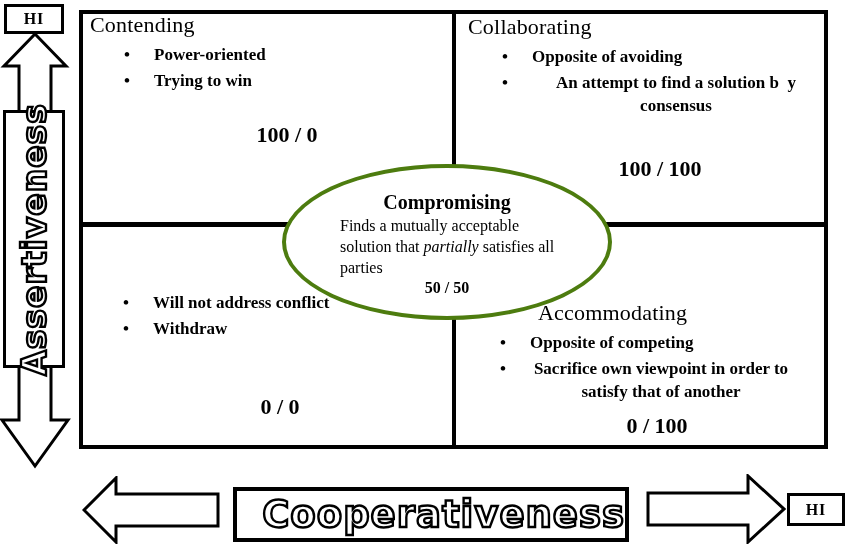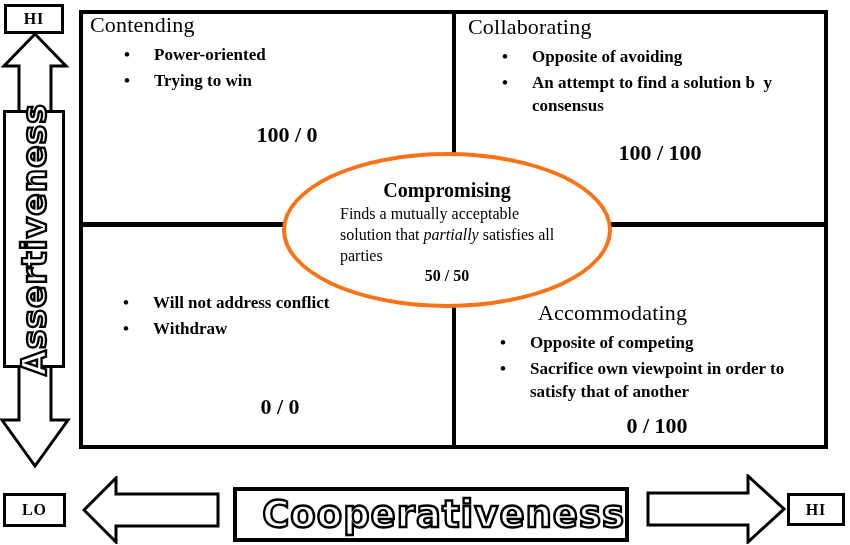--- a/index.html
+++ b/index.html
@@ -6,32 +6,32 @@
   .stage{
     position:relative;width:850px;height:545px;background:#ffffff;
     font-family:"Liberation Serif","DejaVu Serif",serif;color:#000;overflow:hidden;
   }
   
   .main-rect{position:absolute;left:79px;top:10px;width:749px;height:439px;
     border:4px solid #000;box-sizing:border-box;background:#fff;}
   .v-line{position:absolute;left:452px;top:10px;width:4px;height:439px;background:#000;}
   .h-line{position:absolute;left:79px;top:222px;width:749px;height:5px;background:#000;}
   
-  .ellipse{position:absolute;left:282px;top:152px;width:330px;height:156px;
-    border:4px solid #f97316;border-radius:50%;background:#fff;box-sizing:border-box;}
+  .ellipse{position:absolute;left:282px;top:164px;width:330px;height:156px;
+    border:4px solid #4d7c0f;border-radius:50%;background:#fff;box-sizing:border-box;}
   .e-title{text-align:center;font-size:20px;font-weight:bold;margin-top:23px;}
   .e-desc{margin:1px 0 0 54px;width:218px;font-size:16px;line-height:1.32;}
   .e-desc em{font-style:italic;}
   .e-score{text-align:center;font-size:16px;font-weight:bold;margin-top:1px;}
   
   .quad{position:absolute;}
   .q-title{font-size:22px;font-weight:normal;margin-bottom:6px;letter-spacing:.2px;}
   .b-row{display:flex;margin-bottom:4px;}
   .dot{flex:0 0 30px;width:30px;font-size:17px;font-weight:bold;line-height:1.32;}
-  .b-text{font-size:17px;font-weight:bold;line-height:1.32;white-space:pre-wrap;}
+  .b-text{font-size:17px;font-weight:bold;line-height:1.32;white-space:pre-wrap;text-align:center;}
   .score{position:absolute;font-size:22px;font-weight:bold;text-align:center;width:150px;}
   
   .cap-box{position:absolute;border:3px solid #000;box-sizing:border-box;background:#fff;
     display:flex;align-items:center;justify-content:center;
     font-size:16px;font-weight:bold;letter-spacing:1px;}
   
   .outline-text{font-family:"DejaVu Sans","Liberation Sans",sans-serif;font-weight:bold;
     color:#fff;-webkit-text-stroke:2.4px #000;letter-spacing:1px;white-space:nowrap;}
   .assert-box{position:absolute;left:3px;top:110px;width:62px;height:258px;
     border:3px solid #000;box-sizing:border-box;background:#fff;
@@ -50,23 +50,20 @@
 
   <svg class="arrow-svg" style="left:0;top:32px;" width="72" height="437" viewBox="0 0 72 437">
     <polygon points="35,2 66,34 51,34 51,388 68,388 35,434 2,388 19,388 19,34 4,34" fill="#ffffff" stroke="#000000" stroke-width="3"></polygon>
   </svg>
 
   <div class="cap-box" style="left:4px;top:4px;width:60px;height:30px;">
     <span>HI</span>
   </div>
   <div class="assert-box">
     <span class="outline-text">Assertiveness</span>
-  </div>
-  <div class="cap-box" style="left:3px;top:493px;width:63px;height:34px;">
-    <span>LO</span>
   </div>
 
   <div class="main-rect"></div>
   <div class="v-line"></div>
   <div class="h-line"></div>
 
   <div class="quad" style="left:90px;top:12px;width:340px;">
     <div class="q-title">Contending</div>
     <div style="margin-left:34px;">
       <div class="b-row">
@@ -87,21 +84,21 @@
       <div class="b-row">
         <span class="dot">•</span>
         <span class="b-text">Opposite of avoiding</span>
       </div>
       <div class="b-row">
         <span class="dot">•</span>
         <span class="b-text" style="max-width:288px;">An attempt to find a solution b  y consensus</span>
       </div>
     </div>
   </div>
-  <div class="score" style="left:585px;top:140px;">100 / 100</div>
+  <div class="score" style="left:585px;top:156px;">100 / 100</div>
 
   <div class="quad" style="left:92px;top:292px;width:340px;">
     <div style="margin-left:31px;">
       <div class="b-row">
         <span class="dot">•</span>
         <span class="b-text">Will not address conflict</span>
       </div>
       <div class="b-row">
         <span class="dot">•</span>
         <span class="b-text">Withdraw</span>

